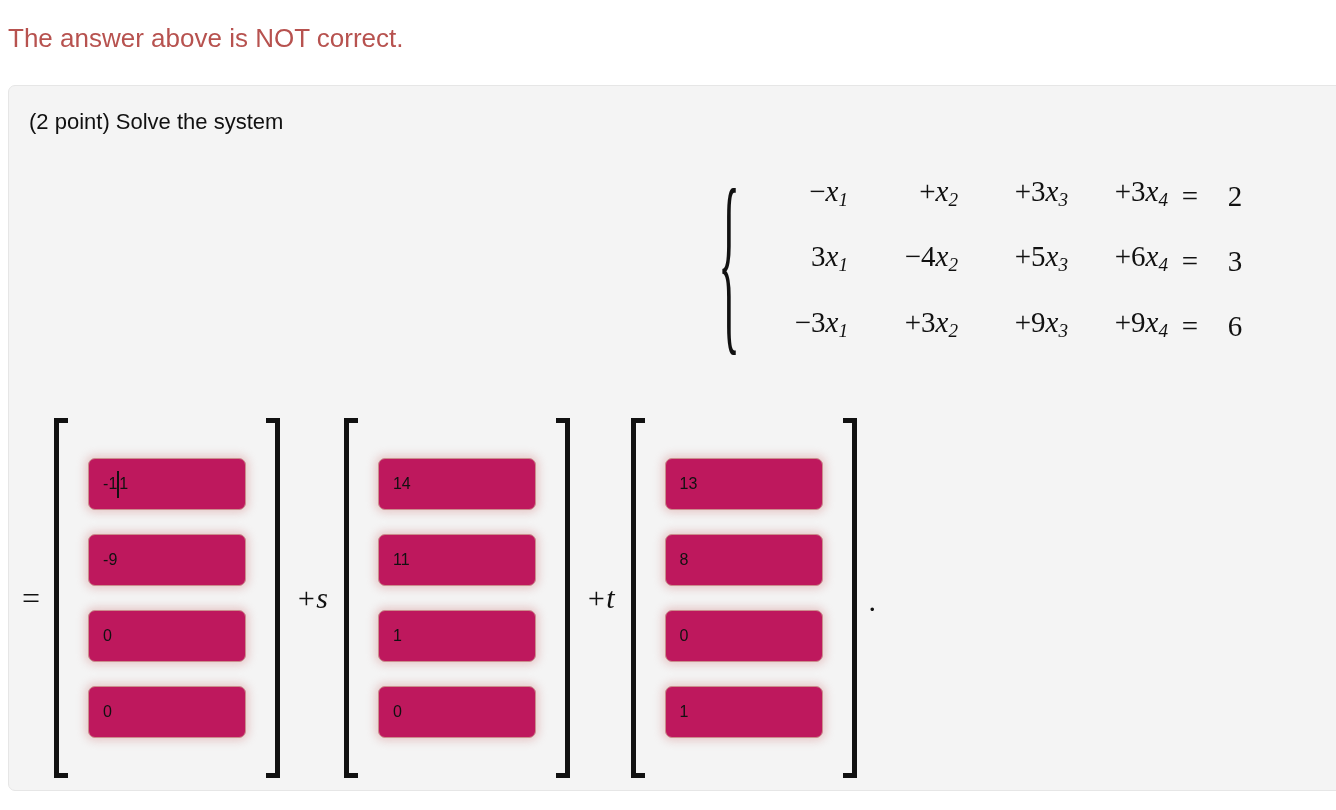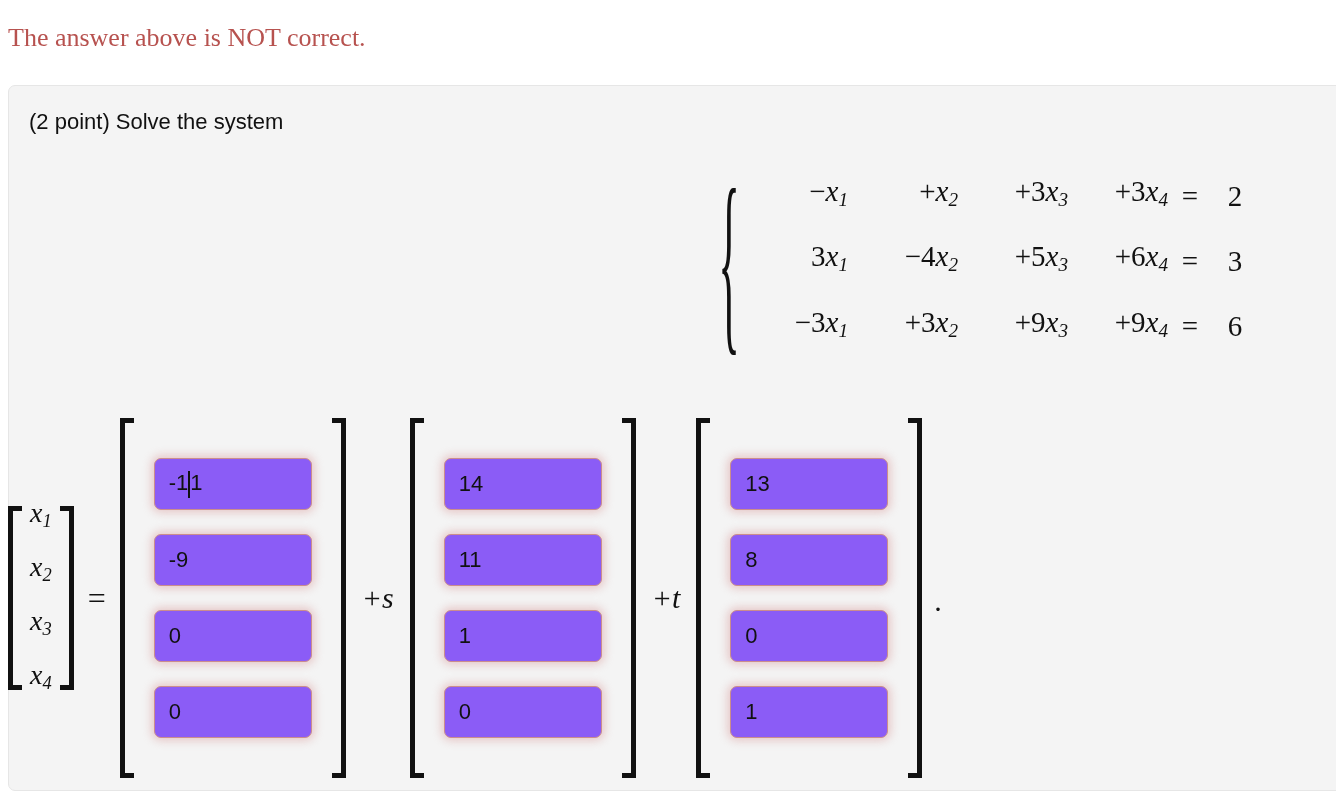--- a/index.html
+++ b/index.html
@@ -23,21 +23,21 @@
   }
 
   
   .alert-text {
     position: absolute;
     left: 8px;
     top: 22px;
     font-size: 26px;
     line-height: 32px;
     color: #b7524f;
-    font-family: Liberation Serif, serif;
+    font-family: Liberation Sans, sans-serif;
     white-space: nowrap;
   }
 
   
   .panel {
     position: absolute;
     left: 8px;
     top: 85px;
     width: 1340px;
     height: 706px;
@@ -191,26 +191,26 @@
     flex-direction: column;
     justify-content: center;
     align-items: center;
     gap: 24px;
   }
 
   .ansbox {
     width: 158px;
     height: 52px;
     box-sizing: border-box;
-    background: #8b5cf6;
+    background: #be185d;
     border: 1px solid #cb8d8d;
     border-radius: 7px;
     box-shadow: 0 0 9px 3px rgba(215,150,150,0.45);
     font-family: "Liberation Sans", sans-serif;
-    font-size: 22px;
+    font-size: 16px;
     color: #111111;
     padding: 0 0 0 14px;
     display: flex;
     align-items: center;
     outline: none;
     position: relative;
   }
   .ansbox .val {
     white-space: pre;
   }
@@ -274,26 +274,20 @@
           <td class="c4">+9<span class="mvar">x</span><span class="sub">4</span></td>
           <td class="ceq">=</td>
           <td class="crhs">6</td>
         </tr>
       </tbody>
     </table>
   </div>
 
   <div class="solution">
 
-    <div class="sqbracket xvec">
-      <div class="cell"><span class="mvar">x</span><span class="sub">1</span></div>
-      <div class="cell"><span class="mvar">x</span><span class="sub">2</span></div>
-      <div class="cell"><span class="mvar">x</span><span class="sub">3</span></div>
-      <div class="cell"><span class="mvar">x</span><span class="sub">4</span></div>
-    </div>
 
     <div class="eqsign">=</div>
 
     <div class="sqbracket invec">
       <div class="ansbox">
         <span class="val"><span>-1</span><span class="caret"></span><span>1</span></span>
       </div>
       <div class="ansbox">
         <span class="val">-9</span>
       </div>

